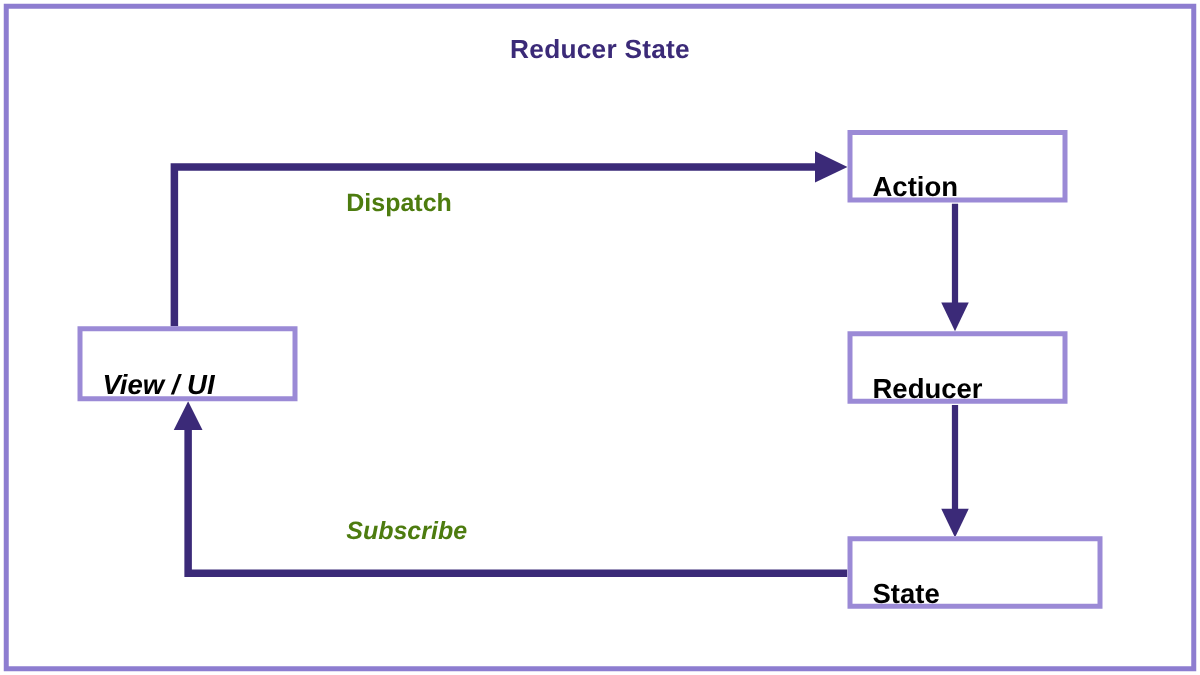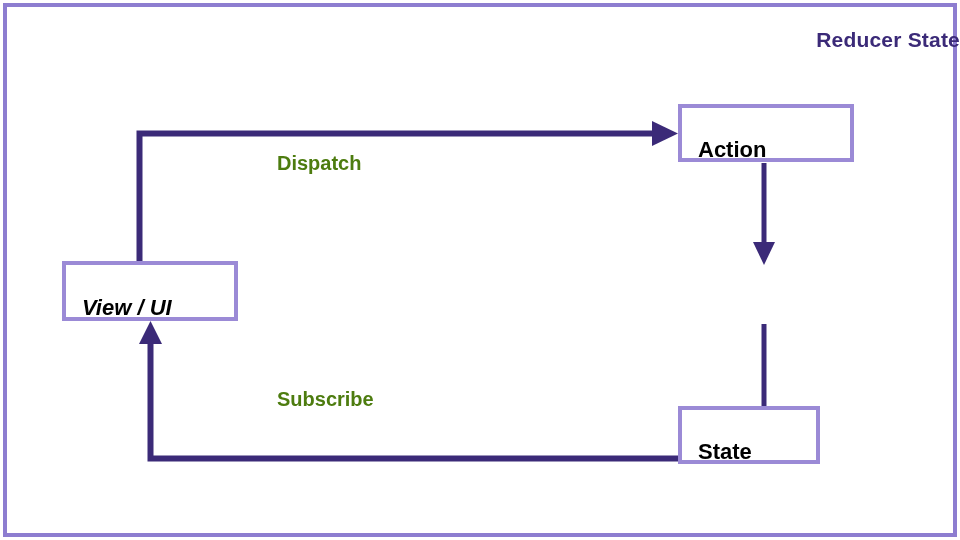--- a/index.html
+++ b/index.html
@@ -26,21 +26,21 @@
     height: 534px;
     border: 4px solid #8d7dd0;
     box-sizing: border-box;
     background: #ffffff;
   }
   .diagram-title {
     position: absolute;
     left: 0;
     top: 28px;
     width: 960px;
-    text-align: right;
+    text-align: center;
     font-size: 21px;
     font-weight: bold;
     color: #3b2a78;
     letter-spacing: 0.2px;
   }
   .node {
     position: absolute;
     border: 4px solid #9b8ad6;
     background: #ffffff;
     box-sizing: border-box;
@@ -51,32 +51,32 @@
   .node .node-label {
     font-size: 22px;
     font-weight: bold;
     color: #000000;
     padding-left: 16px;
     line-height: 1;
     margin-top: 33px;
   }
   #node-action   { left: 678px; top: 104px; width: 176px; height: 58px; }
   #node-reducer  { left: 678px; top: 265px; width: 176px; height: 58px; }
-  #node-state    { left: 678px; top: 406px; width: 142px; height: 58px; }
+  #node-state    { left: 678px; top: 429px; width: 204px; height: 58px; }
   #node-view     { left: 62px;  top: 261px; width: 176px; height: 60px; font-style: italic; }
 
   .edge-label {
     position: absolute;
     font-size: 20px;
     font-weight: bold;
     color: #4d7c0f;
     white-space: nowrap;
   }
   #label-dispatch { left: 277px; top: 152px; }
-  #label-subscribe { left: 277px; top: 388px; }
+  #label-subscribe { left: 277px; top: 414px; font-style: italic; }
 
   svg.edges {
     position: absolute;
     left: 0;
     top: 0;
     width: 960px;
     height: 540px;
     pointer-events: none;
   }
 </style>
@@ -113,20 +113,23 @@
   </svg>
 
   <div class="node" id="node-view">
     <span class="node-label">View / UI</span>
   </div>
 
   <div class="node" id="node-action">
     <span class="node-label">Action</span>
   </div>
 
+  <div class="node" id="node-reducer">
+    <span class="node-label">Reducer</span>
+  </div>
 
   <div class="node" id="node-state">
     <span class="node-label">State</span>
   </div>
 
   <div class="edge-label" id="label-dispatch">Dispatch</div>
 
   <div class="edge-label" id="label-subscribe">Subscribe</div>
 
 </div>

